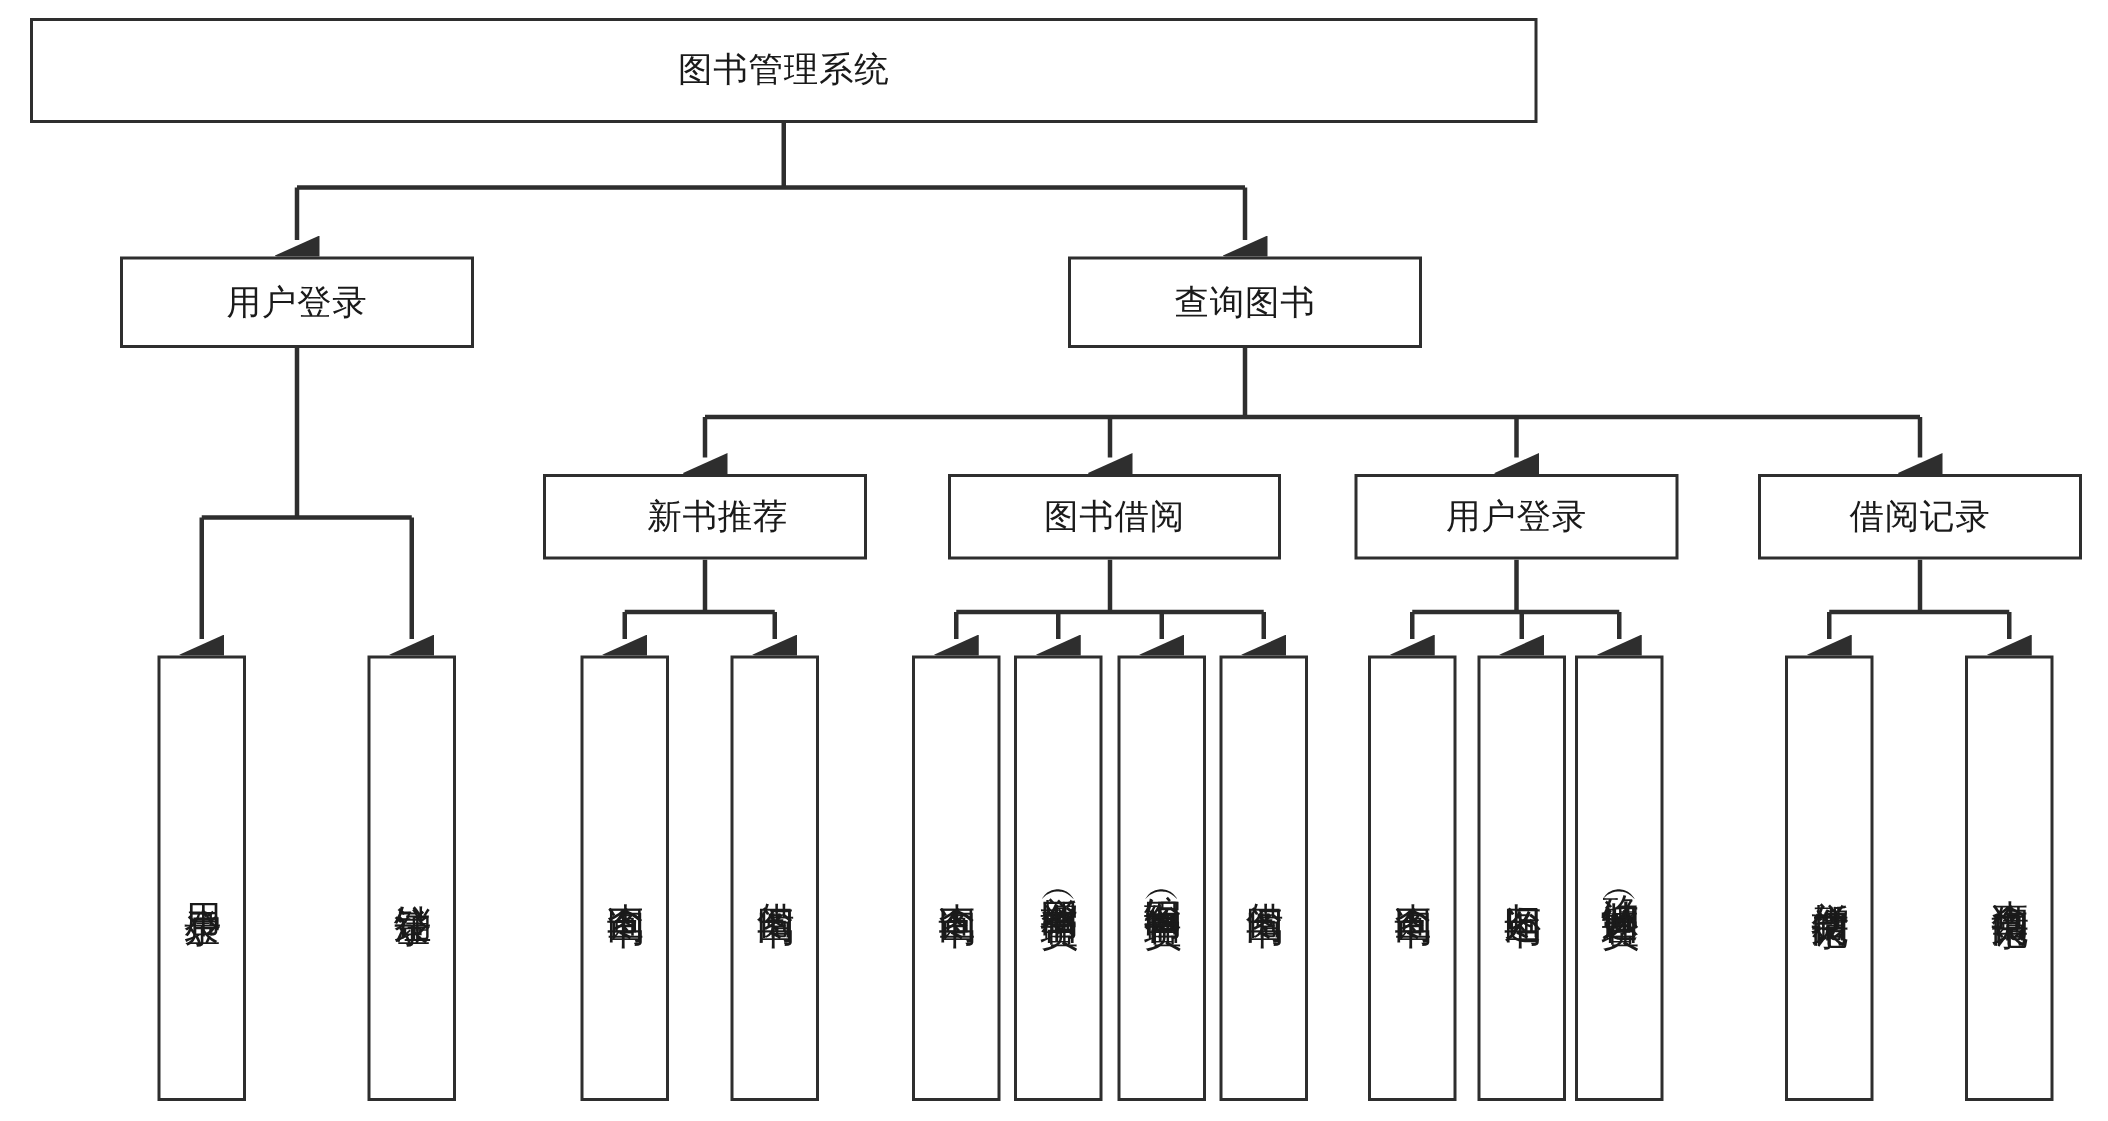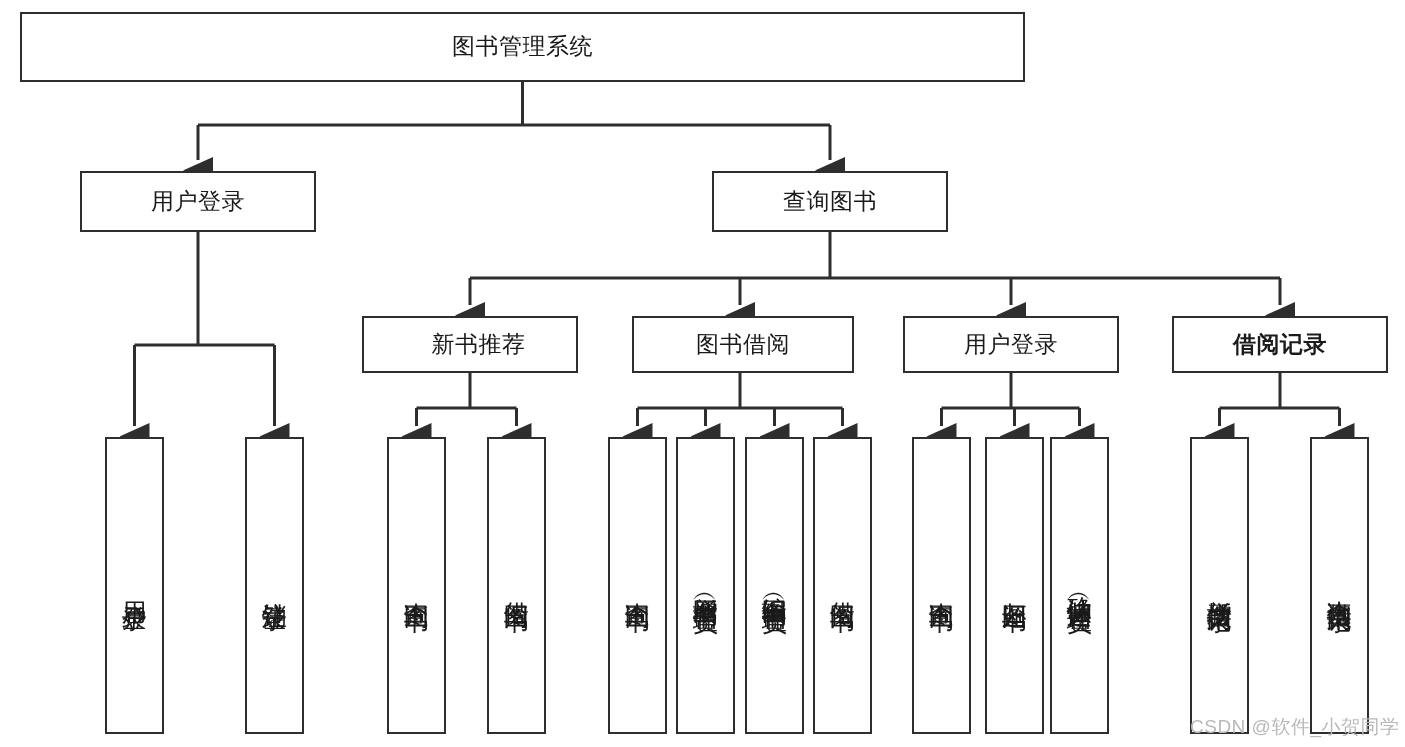--- a/index.html
+++ b/index.html
@@ -128,21 +128,21 @@
       </div>
       <div class="node h" style="left: 362px; top: 316px; width: 216px; height: 57px; padding-left: 17px;">
         <span class="label">新书推荐</span>
       </div>
       <div class="node h" style="left: 632px; top: 316px; width: 222px; height: 57px;">
         <span class="label">图书借阅</span>
       </div>
       <div class="node h" style="left: 903px; top: 316px; width: 216px; height: 57px;">
         <span class="label">用户登录</span>
       </div>
-      <div class="node h" style="left: 1172px; top: 316px; width: 216px; height: 57px; font-weight: bold;">
+      <div class="node h" style="left: 1172px; top: 316px; width: 216px; height: 57px;">
         <span class="label">借阅记录</span>
       </div>
       <div class="node v" style="left: 105px; top: 437px; width: 59px; height: 297px;">
         <span class="label">用户登录</span>
       </div>
       <div class="node v" style="left: 245px; top: 437px; width: 59px; height: 297px;">
         <span class="label">注销登录</span>
       </div>
       <div class="node v" style="left: 387px; top: 437px; width: 59px; height: 297px;">
         <span class="label">查询图书</span>
@@ -172,14 +172,13 @@
         <span class="label">确认归还（管理员）</span>
       </div>
       <div class="node v" style="left: 1190px; top: 437px; width: 59px; height: 297px;">
         <span class="label">新增借阅记录</span>
       </div>
       <div class="node v" style="left: 1310px; top: 437px; width: 59px; height: 297px;">
         <span class="label">查询借阅记录</span>
       </div>
     </div>
 
-  <div class="watermark" style="left:1190px; top:714px;">CSDN @软件_小贺同学</div>
 </div>
 
 </body></html>

